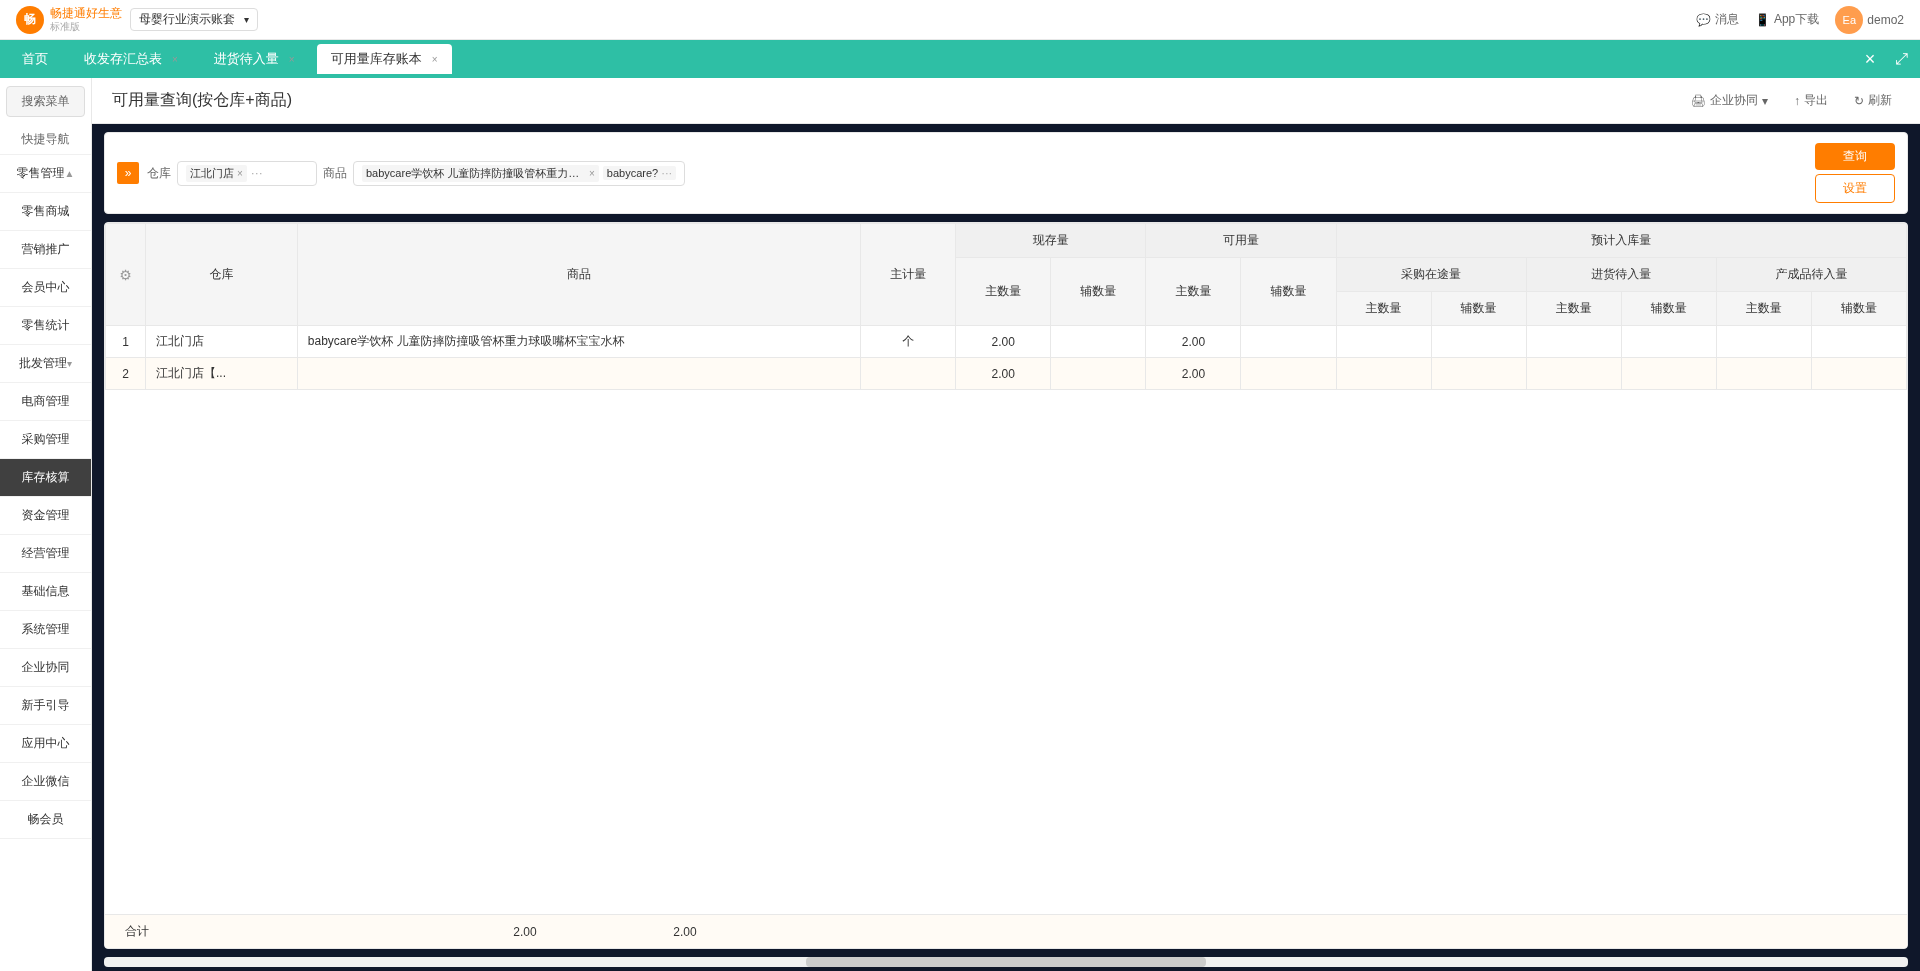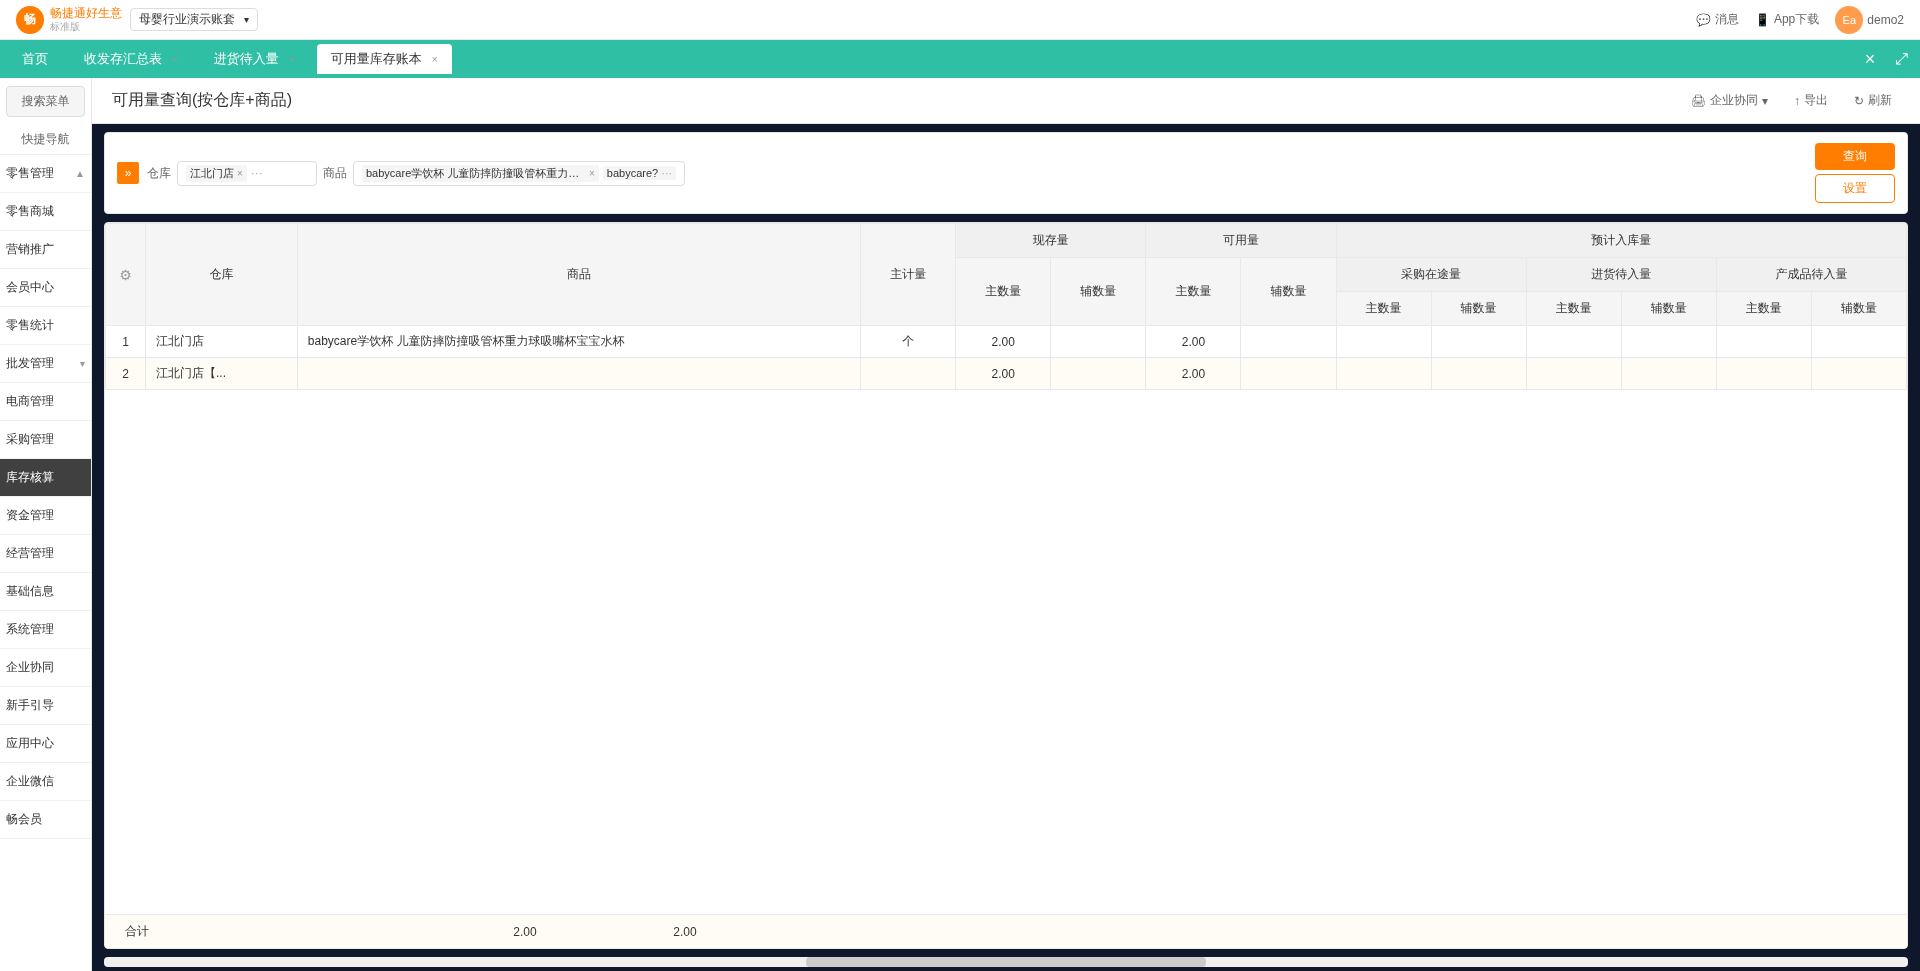--- a/index.html
+++ b/index.html
@@ -26,21 +26,21 @@
 
     
     .main-layout { display: flex; flex: 1; overflow: hidden; }
 
     
     .sidebar { width: 92px; background: #fff; border-right: 1px solid #e8e8e8; display: flex; flex-direction: column; overflow-y: auto; }
     .sidebar-search { padding: 8px 6px; }
     .sidebar-search-btn { width: 100%; padding: 6px 4px; background: #f5f5f5; border: 1px solid #ddd; border-radius: 4px; font-size: 12px; color: #666; cursor: pointer; text-align: center; }
     .sidebar-nav-btn { padding: 6px 4px; text-align: center; font-size: 12px; color: #666; cursor: pointer; border-bottom: 1px solid #f0f0f0; }
     .sidebar-section { padding: 0; }
-    .sidebar-item { padding: 10px 6px; text-align: center; font-size: 12px; color: #333; cursor: pointer; display: flex; align-items: center; justify-content: space-between; border-bottom: 1px solid #f0f0f0; }
+    .sidebar-item { padding: 10px 6px; text-align: center; font-size: 12px; color: #333; cursor: pointer; display: flex; align-items: center; justify-content: center; border-bottom: 1px solid #f0f0f0; }
     .sidebar-item.active { background: #404040; color: white; }
     .sidebar-item .expand-arrow { font-size: 10px; color: #999; }
 
     
     .content-area { flex: 1; overflow: hidden; display: flex; flex-direction: column; background: #0f172a; }
 
     
     .page-header { background: #fff; padding: 10px 20px; display: flex; align-items: center; justify-content: space-between; border-bottom: 1px solid #e8e8e8; }
     .page-title { font-size: 16px; font-weight: 500; color: #333; }
     .page-actions { display: flex; align-items: center; gap: 10px; }

